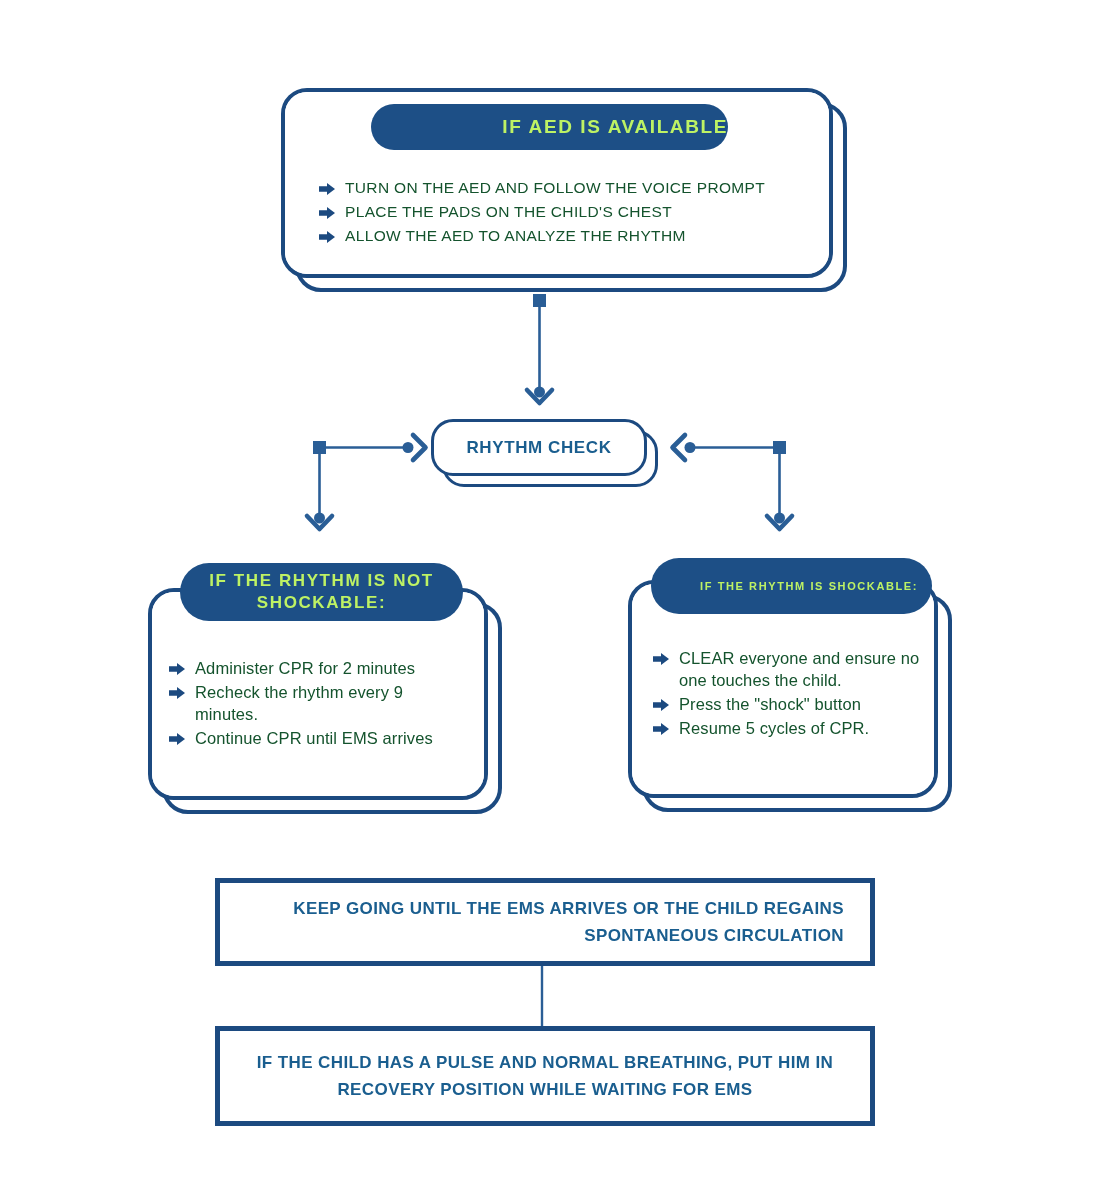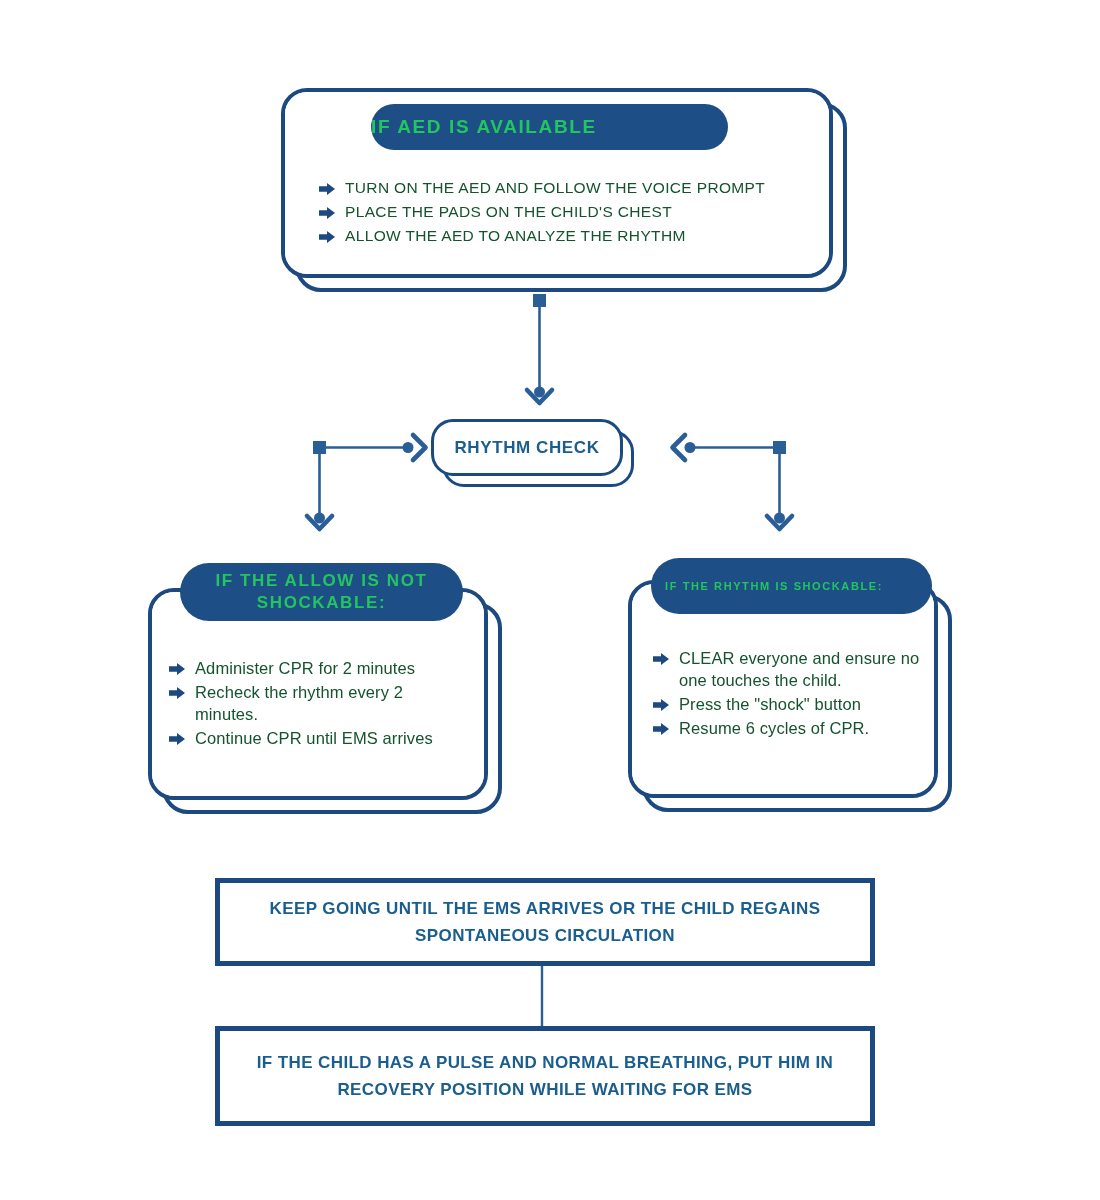--- a/index.html
+++ b/index.html
@@ -40,24 +40,24 @@
     z-index: -1;
   }
 
   .card-inner { position: relative; z-index: 2; background:#fff; border-radius:22px; height:100%; }
 
   
   .pill {
     position: absolute;
     background: #1d4f86;
     border-radius: 40px;
-    color: #22c55e;
+    color: #bef264;
     display: flex;
     align-items: center;
-    justify-content: flex-start;
+    justify-content: flex-end;
     text-align: center;
     font-weight: bold;
     letter-spacing: 1.6px;
     z-index: 5;
   }
 
   
   .bullets {
     position: absolute;
     z-index: 4;
@@ -192,48 +192,48 @@
     <div class="bullet-row">
       <span class="bullet-icon">
         <svg viewBox="0 0 18 14" width="18" height="14">
             <path d="M1 4.2 L9 4.2 L9 1 L17 7 L9 13 L9 9.8 L1 9.8 Z" fill="#1c4a80"></path>
           </svg>
       </span>
       <span class="bullet-text">ALLOW THE AED TO ANALYZE THE RHYTHM</span>
     </div>
   </div>
 
-  <div class="node" style="left:431px; top:419px; width:192px; height:57px; font-size:17px;">
+  <div class="node" style="left:431px; top:419px; width:216px; height:57px; font-size:17px;">
     <span>RHYTHM CHECK</span>
   </div>
 
   <div class="card branch" style="left:148px; top:588px; width:340px; height:212px;">
     <div class="card-inner"></div>
   </div>
 
   <div class="pill" style="left:180px; top:563px; width:283px; height:58px; font-size:17px; line-height:1.28; padding:0 14px;">
-    <span>IF THE ALLOW IS NOT SHOCKABLE:</span>
+    <span>IF THE RHYTHM IS NOT SHOCKABLE:</span>
   </div>
 
   <div class="bullets branch" style="left:168px; top:658px; width:300px;">
     <div class="bullet-row">
       <span class="bullet-icon">
         <svg viewBox="0 0 18 14" width="18" height="14">
             <path d="M1 4.2 L9 4.2 L9 1 L17 7 L9 13 L9 9.8 L1 9.8 Z" fill="#1c4a80"></path>
           </svg>
       </span>
       <span class="bullet-text">Administer CPR for 2 minutes</span>
     </div>
     <div class="bullet-row">
       <span class="bullet-icon">
         <svg viewBox="0 0 18 14" width="18" height="14">
             <path d="M1 4.2 L9 4.2 L9 1 L17 7 L9 13 L9 9.8 L1 9.8 Z" fill="#1c4a80"></path>
           </svg>
       </span>
-      <span class="bullet-text">Recheck the rhythm every 2 minutes.</span>
+      <span class="bullet-text">Recheck the rhythm every 9 minutes.</span>
     </div>
     <div class="bullet-row">
       <span class="bullet-icon">
         <svg viewBox="0 0 18 14" width="18" height="14">
             <path d="M1 4.2 L9 4.2 L9 1 L17 7 L9 13 L9 9.8 L1 9.8 Z" fill="#1c4a80"></path>
           </svg>
       </span>
       <span class="bullet-text">Continue CPR until EMS arrives</span>
     </div>
   </div>
@@ -262,25 +262,25 @@
           </svg>
       </span>
       <span class="bullet-text">Press the "shock" button</span>
     </div>
     <div class="bullet-row">
       <span class="bullet-icon">
         <svg viewBox="0 0 18 14" width="18" height="14">
             <path d="M1 4.2 L9 4.2 L9 1 L17 7 L9 13 L9 9.8 L1 9.8 Z" fill="#1c4a80"></path>
           </svg>
       </span>
-      <span class="bullet-text">Resume 6 cycles of CPR.</span>
-    </div>
-  </div>
-
-  <div class="rect" style="left:215px; top:878px; width:660px; height:88px;">
+      <span class="bullet-text">Resume 5 cycles of CPR.</span>
+    </div>
+  </div>
+
+  <div class="rect" style="left:215px; top:878px; width:660px; height:88px;text-align:right;">
     <span>KEEP GOING UNTIL THE EMS ARRIVES OR THE CHILD REGAINS SPONTANEOUS CIRCULATION</span>
   </div>
 
   <div class="rect" style="left:215px; top:1026px; width:660px; height:100px;">
     <span>IF THE CHILD HAS A PULSE AND NORMAL BREATHING, PUT HIM IN RECOVERY POSITION WHILE WAITING FOR EMS</span>
   </div>
 
 </div>
 
 </body></html>

